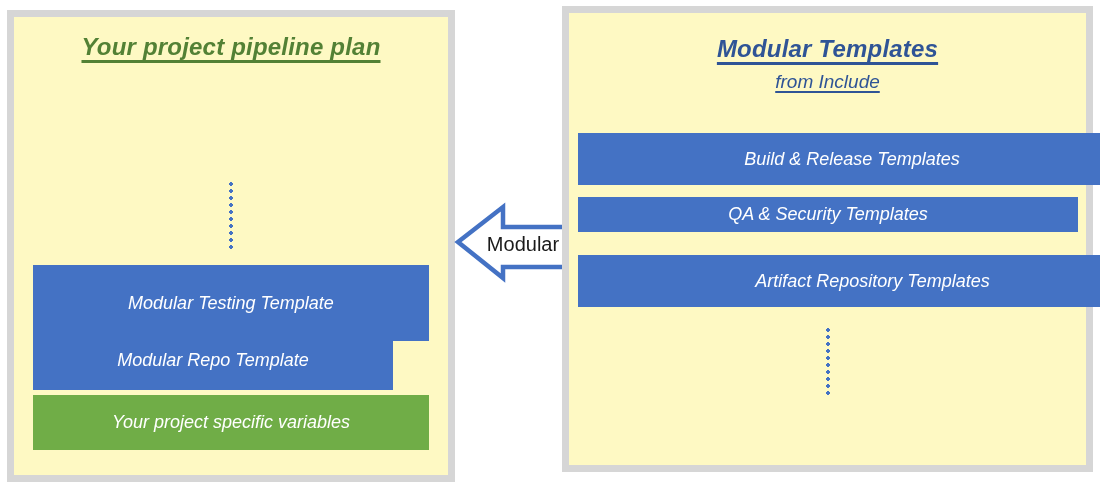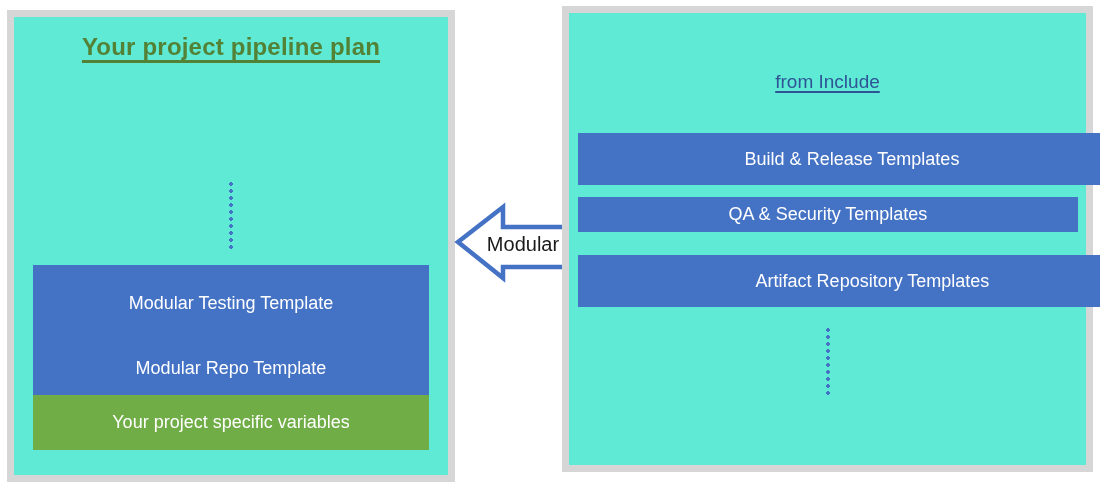--- a/index.html
+++ b/index.html
@@ -5,22 +5,23 @@
   * { margin: 0; padding: 0; box-sizing: border-box; }
   html, body {
     width: 1100px; height: 490px;
     background: #ffffff;
     font-family: "Liberation Sans", "DejaVu Sans", sans-serif;
     position: relative;
     overflow: hidden;
   }
   .panel {
     position: absolute;
-    background: #5eead4;
+    background: #fef9c3;
     border: 7px solid #d6d6d6;
+    font-style: italic;
   }
   #left-panel  { left: 7px;  top: 10px; width: 448px; height: 472px; }
   #right-panel { left: 562px; top: 6px; width: 531px; height: 466px; }
 
   .panel-title {
     position: absolute;
     left: 0; width: 100%;
     text-align: center;
     font-weight: bold;
     font-size: 24px;
@@ -51,21 +52,21 @@
     color: #ffffff;
     font-size: 18px;
     text-align: center;
   }
   .bar.green { background: #70ad47; }
   .bar.blue  { background: #4472c4; }
 
   
   #lp-bar-scripts   { left: 19px; top: 95px;  width: 396px; height: 55px; }
   #lp-bar-testing   { left: 19px; top: 248px; width: 396px; height: 76px; }
-  #lp-bar-repo      { left: 19px; top: 313px; width: 396px; height: 60px; margin-top: 8px; }
+  #lp-bar-repo      { left: 19px; top: 313px; width: 360px; height: 60px; }
   #lp-bar-variables { left: 19px; top: 378px; width: 396px; height: 55px; }
 
   
   #rp-bar-build    { left: 9px; top: 120px; width: 548px; height: 52px; }
   #rp-bar-qa       { left: 9px; top: 184px; width: 500px; height: 35px; }
   #rp-bar-artifact { left: 9px; top: 242px; width: 552px; height: 52px; padding-left: 37px; }
 
   .dots {
     position: absolute;
     width: 4px;
@@ -117,20 +118,21 @@
 </div>
 
 <div id="include-arrow">
   <svg width="118" height="88" viewBox="0 0 118 88">
     <polygon points="6,42 51,7 51,27 115,27 115,67 51,67 51,78" fill="#ffffff" stroke="#4472c4" stroke-width="4.5" stroke-linejoin="miter"></polygon>
   </svg>
   <div class="arrow-label">Modular</div>
 </div>
 
 <div id="right-panel" class="panel">
+  <div class="panel-title">Modular Templates</div>
   <div class="panel-subtitle">from Include</div>
 
   <div id="rp-bar-build" class="bar blue">
     <span>Build &amp; Release Templates</span>
   </div>
 
   <div id="rp-bar-qa" class="bar blue">
     <span>QA &amp; Security Templates</span>
   </div>
 

